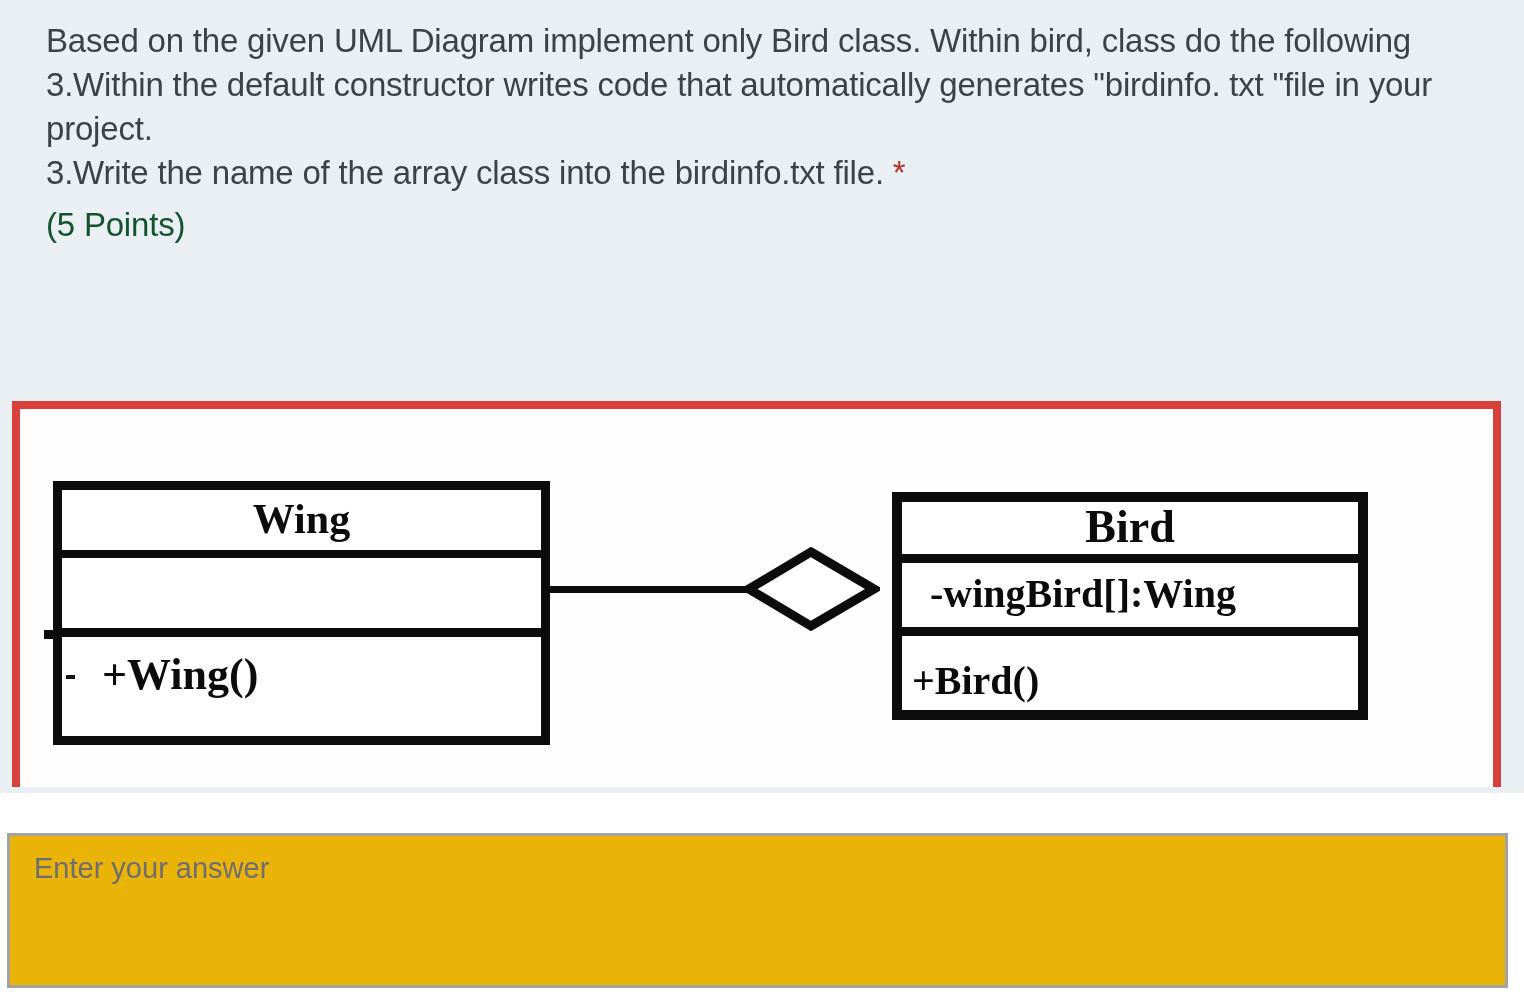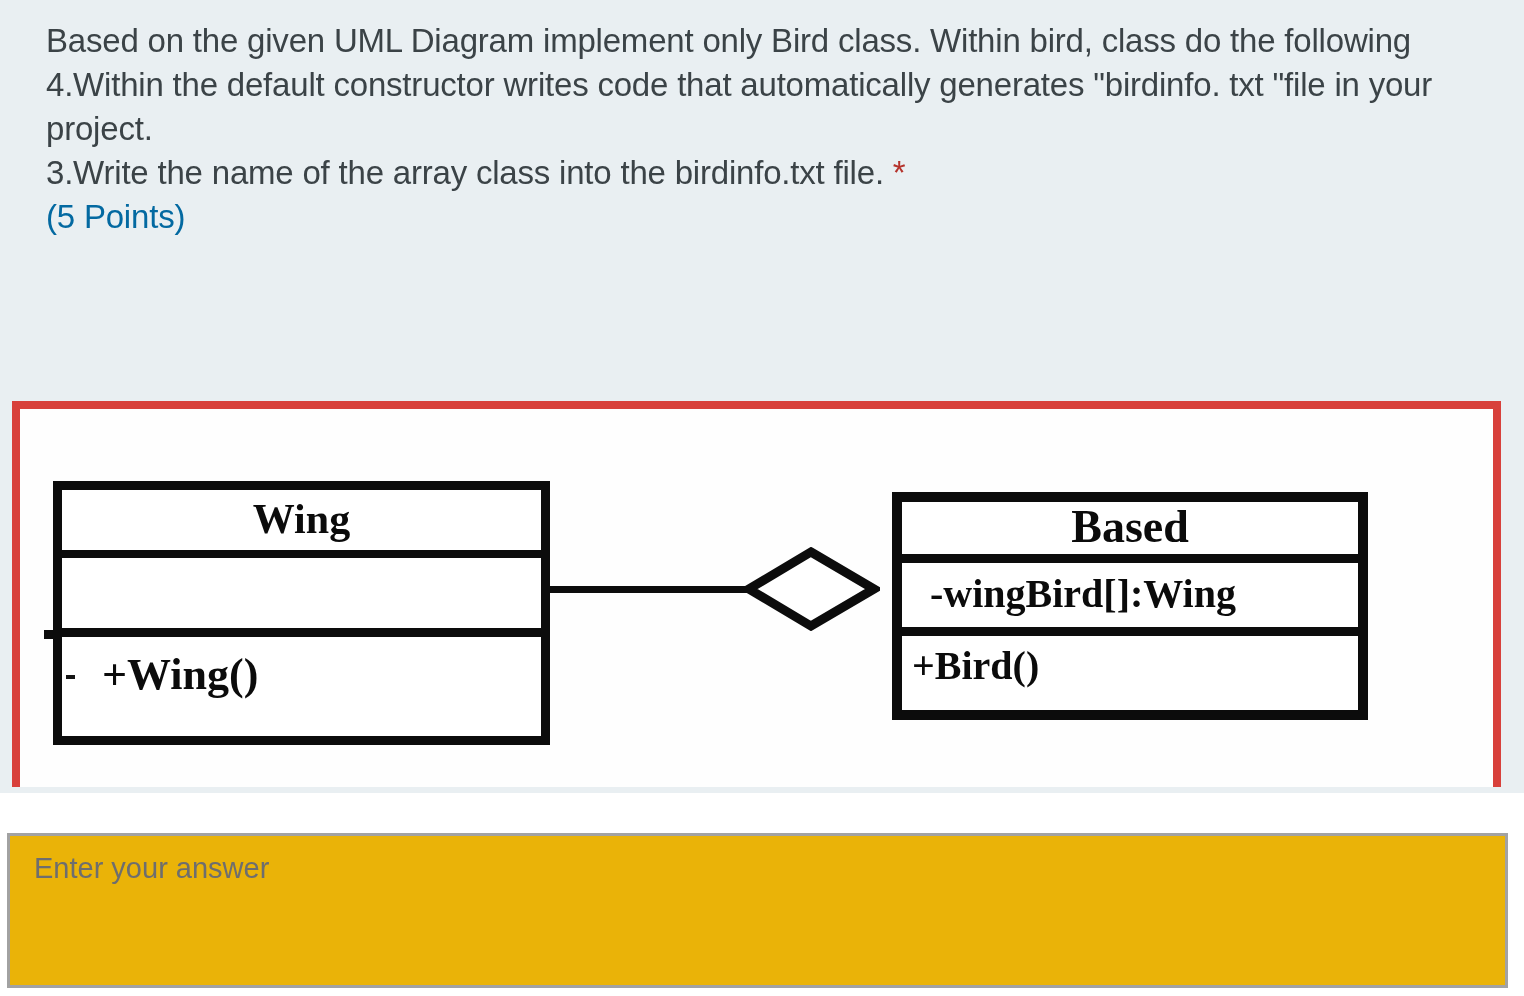--- a/index.html
+++ b/index.html
@@ -11,21 +11,21 @@
   .question-card{
     position:absolute;left:0;top:0;width:1524px;height:793px;
     background:#e9eff2;
   }
   .question-text{
     position:absolute;left:46px;top:19px;width:1452px;
     font-size:33px;line-height:44px;color:#3b4347;letter-spacing:-0.2px;
   }
   .q-item{white-space:normal;}
   .asterisk{color:#b5332c;margin-left:9px;}
-  .points{color:#0369a1;}
+  .points{color:#14532d;margin-top:8px;}
   
   .uml-frame{
     position:absolute;left:12px;top:401px;width:1489px;height:386px;
     background:#fefefe;border:8px solid #d8403b;border-bottom:none;
     box-sizing:border-box;
   }
   .class-box{
     position:absolute;background:#ffffff;box-sizing:border-box;
     border:9px solid #0c0c0c;
     font-family:"Liberation Serif", serif;font-weight:bold;color:#0b0b0b;
@@ -36,21 +36,21 @@
   .divider{background:#0c0c0c;}
   .wing-title{height:60px;font-size:42px;line-height:58px;text-align:center;}
   .wing-div1{height:8px;}
   .wing-attrs{height:70px;}
   .wing-div2{height:9px;}
   .wing-ops{height:99px;font-size:44px;padding:12px 0 17px 40px;}
   .bird-title{height:52px;font-size:46px;line-height:50px;text-align:center;}
   .bird-div1{height:9px;}
   .bird-attrs{height:64px;font-size:40px;line-height:62px;padding-left:28px;}
   .bird-div2{height:9px;}
-  .bird-ops{height:74px;font-size:40px;padding:6px 0 0 10px;}
+  .bird-ops{height:74px;font-size:40px;padding:21px 0 0 10px;}
   .connector{
     position:absolute;left:548px;top:586px;width:200px;height:7px;background:#0c0c0c;
   }
   .diamond{position:absolute;left:743px;top:547px;width:137px;height:84px;}
   .tick-left{position:absolute;left:44px;top:630px;width:12px;height:9px;background:#0c0c0c;}
   .dash-mark{position:absolute;left:66px;top:675px;width:9px;height:4px;background:#151515;}
   
   .answer-box{
     position:absolute;left:7px;top:833px;width:1501px;height:155px;
     box-sizing:border-box;border:3px solid #a2a2a2;background:#eab308;
@@ -61,21 +61,21 @@
 </style>
 </head>
 <body>
 
 <div id="page">
 
   <section class="question-card">
 
     <div class="question-text">
       <div class="q-item">Based on the given UML Diagram implement only Bird class. Within bird, class do the following</div>
-      <div class="q-item">4.Within the default constructor writes code that automatically generates "birdinfo. txt "file in your project.</div>
+      <div class="q-item">3.Within the default constructor writes code that automatically generates "birdinfo. txt "file in your project.</div>
       <div class="q-item"><span>3.Write the name of the array class into the birdinfo.txt file.</span><span class="asterisk">*</span></div>
       <div class="q-item points">(5 Points)</div>
     </div>
 
     <div class="uml-frame"></div>
 
     <div class="class-box wing-box">
       <div class="compartment wing-title">Wing</div>
       <div class="divider wing-div1"></div>
       <div class="compartment wing-attrs"></div>
@@ -84,21 +84,21 @@
     </div>
     <div class="tick-left"></div>
     <div class="dash-mark"></div>
 
     <div class="connector"></div>
     <svg class="diamond" viewBox="0 0 137 84">
       <polygon points="68,5 131,42 68,79 6,42" fill="#ffffff" stroke="#0c0c0c" stroke-width="9"></polygon>
     </svg>
 
     <div class="class-box bird-box">
-      <div class="compartment bird-title">Based</div>
+      <div class="compartment bird-title">Bird</div>
       <div class="divider bird-div1"></div>
       <div class="compartment bird-attrs">-wingBird[]:Wing</div>
       <div class="divider bird-div2"></div>
       <div class="compartment bird-ops">+Bird()</div>
     </div>
 
   </section>
 
   <textarea class="answer-box" placeholder="Enter your answer" style=""></textarea>
 

